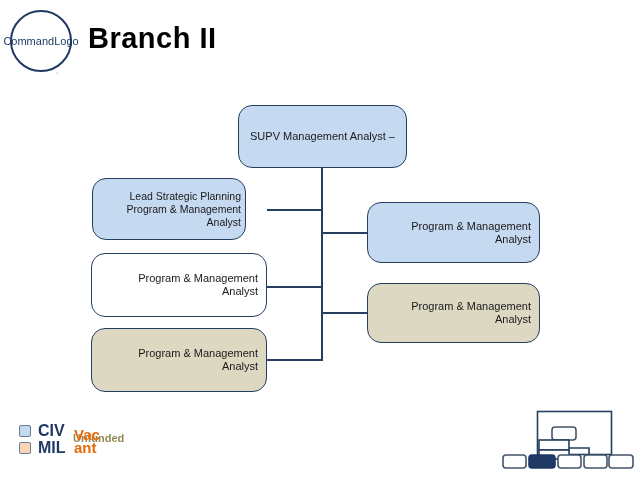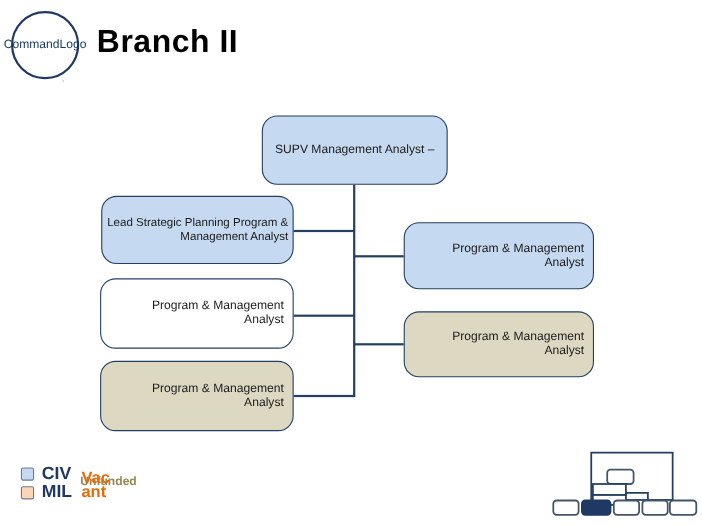--- a/index.html
+++ b/index.html
@@ -29,21 +29,21 @@
   
   .node{
     position:absolute;box-sizing:border-box;background:#fff;
     border:1.5px solid #243F60;border-radius:14px;
     display:flex;align-items:center;justify-content:center;text-align:right;
     font-size:11px;color:#1a1a1a;padding:4px 8px;line-height:13px;
   }
   .node.civ{background:#C5D9F1;}
   .node.ktr{background:#DCD8C2;}
   .n-supv{left:238px;top:105px;width:169px;height:63px;}
-  .n-lead{left:92px;top:178px;width:175px;height:62px;font-size:10.5px;padding:4px 4px;}
+  .n-lead{left:92px;top:178px;width:154px;height:62px;font-size:10.5px;padding:4px 4px;}
   .n-left-mid{left:91px;top:253px;width:176px;height:64px;}
   .n-left-bottom{left:91px;top:328px;width:176px;height:64px;}
   .n-right-top{left:367px;top:202px;width:173px;height:61px;}
   .n-right-bottom{left:367px;top:283px;width:173px;height:60px;}
 
   
   .conn{position:absolute;background:#243F60;}
   .c-vline{left:321px;top:168px;width:2px;height:193px;}
   .c-lead{left:267px;top:209px;width:55px;height:2px;}
   .c-left-mid{left:267px;top:286px;width:55px;height:2px;}

